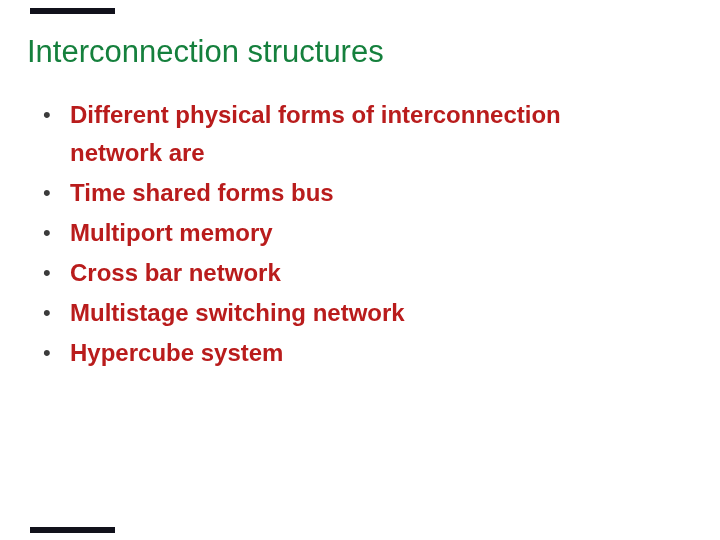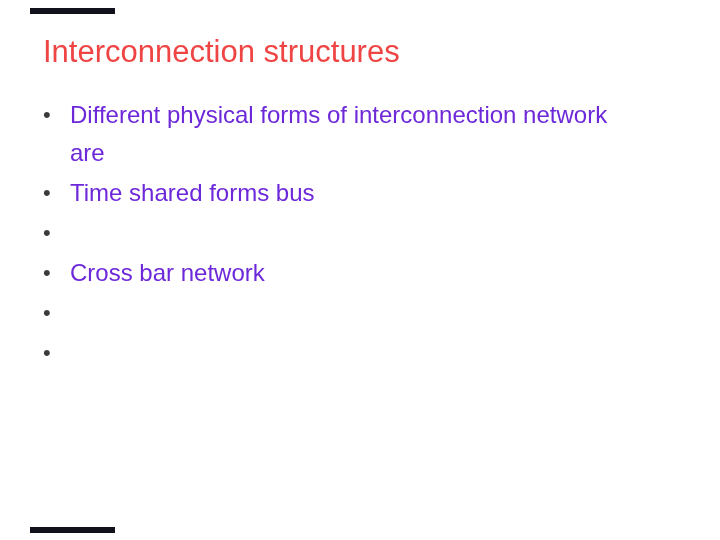--- a/index.html
+++ b/index.html
@@ -20,26 +20,26 @@
     left: 30px;
     width: 85px;
     height: 6px;
     background: #11111b;
   }
   .accent-bar.top { top: 8px; }
   .accent-bar.bottom { bottom: 7px; }
 
   .title {
     position: absolute;
-    left: 43px;
+    left: 27px;
     top: 34px;
     margin: 0;
     font-size: 31px;
     font-weight: 400;
-    color: #ef4444;
+    color: #15803d;
     letter-spacing: 0;
   }
 
   .bullets {
     position: absolute;
     left: 43px;
     top: 96px;
     margin: 0;
     padding: 0;
     list-style: none;
@@ -55,21 +55,22 @@
     width: 27px;
     font-size: 22px;
     line-height: 38px;
     color: #3c3c3c;
   }
   .text {
     display: inline-block;
     max-width: 560px;
     font-size: 24px;
     line-height: 38px;
-    color: #6d28d9;
+    color: #b91c1c;
+    font-weight: bold;
   }
 </style>
 </head>
 <body>
 
 <div class="slide">
 
   <div class="accent-bar top"></div>
 
   <h1 class="title">Interconnection structures</h1>
@@ -78,28 +79,31 @@
     <li>
       <span class="marker">•</span>
       <span class="text">Different physical forms of interconnection network are</span>
     </li>
     <li>
       <span class="marker">•</span>
       <span class="text">Time shared forms bus</span>
     </li>
     <li>
       <span class="marker">•</span>
+      <span class="text">Multiport memory</span>
     </li>
     <li>
       <span class="marker">•</span>
       <span class="text">Cross bar network</span>
     </li>
     <li>
       <span class="marker">•</span>
+      <span class="text">Multistage switching network</span>
     </li>
     <li>
       <span class="marker">•</span>
+      <span class="text">Hypercube system</span>
     </li>
   </ul>
 
   <div class="accent-bar bottom"></div>
 
 </div>
 
 </body></html>

